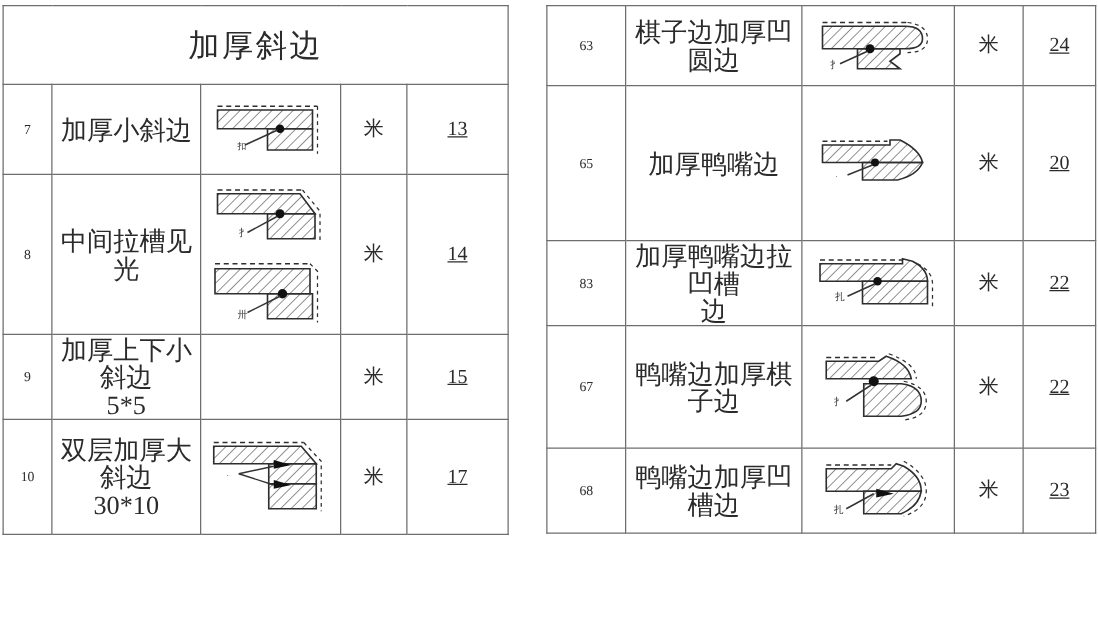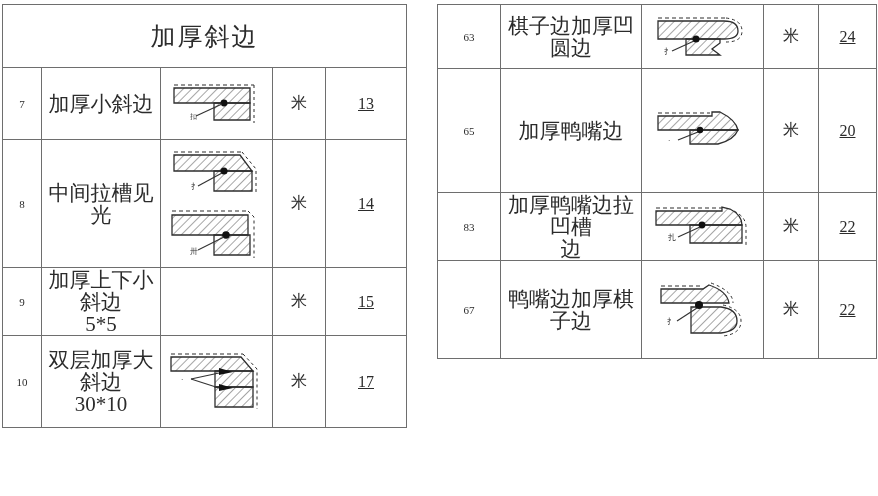--- a/index.html
+++ b/index.html
@@ -278,16 +278,35 @@
               <circle cx="46" cy="26" r="4" fill="#111"></circle>
               <line x1="24" y1="42" x2="44" y2="29" stroke="#333" stroke-width="1.2"></line>
               <text x="14" y="45" font-size="8" fill="#333" font-family="'Liberation Sans',sans-serif">扌</text>
             </svg>
           </div>
         </td>
         <td class="c-unit">米</td>
         <td class="c-qty">22</td>
       </tr>
 
+      <tr style="height:68px">
+        <td class="c-idx">68</td>
+        <td class="c-name">鸭嘴边加厚凹槽边</td>
+        <td class="c-img">
+          <div class="figwrap">
+            <svg width="100" height="56" viewBox="0 0 100 56">
+              <path d="M8,10 L60,10 L64,6 L70,8 Q84,16 84,28 L38,28 L8,28 Z" fill="url(#r1)" stroke="#2e2e2e" stroke-width="1.3"></path>
+              <path d="M38,28 L84,28 Q82,40 68,46 L38,46 Z" fill="url(#r1)" stroke="#2e2e2e" stroke-width="1.3"></path>
+              <line x1="8" y1="7" x2="60" y2="7" stroke="#2e2e2e" stroke-width="1.2" stroke-dasharray="4 3"></line>
+              <path d="M70,4 Q88,14 88,28 Q88,42 70,48" stroke="#2e2e2e" stroke-width="1" stroke-dasharray="3 3" fill="none"></path>
+              <path d="M48,26 L62,30 L48,33 Z" fill="#111"></path>
+              <line x1="24" y1="42" x2="46" y2="30" stroke="#333" stroke-width="1.2"></line>
+              <text x="14" y="45" font-size="8" fill="#333" font-family="'Liberation Sans',sans-serif">扎</text>
+            </svg>
+          </div>
+        </td>
+        <td class="c-unit">米</td>
+        <td class="c-qty">23</td>
+      </tr>
     </tbody>
   </table>
 
 </div>
 
 </body></html>

